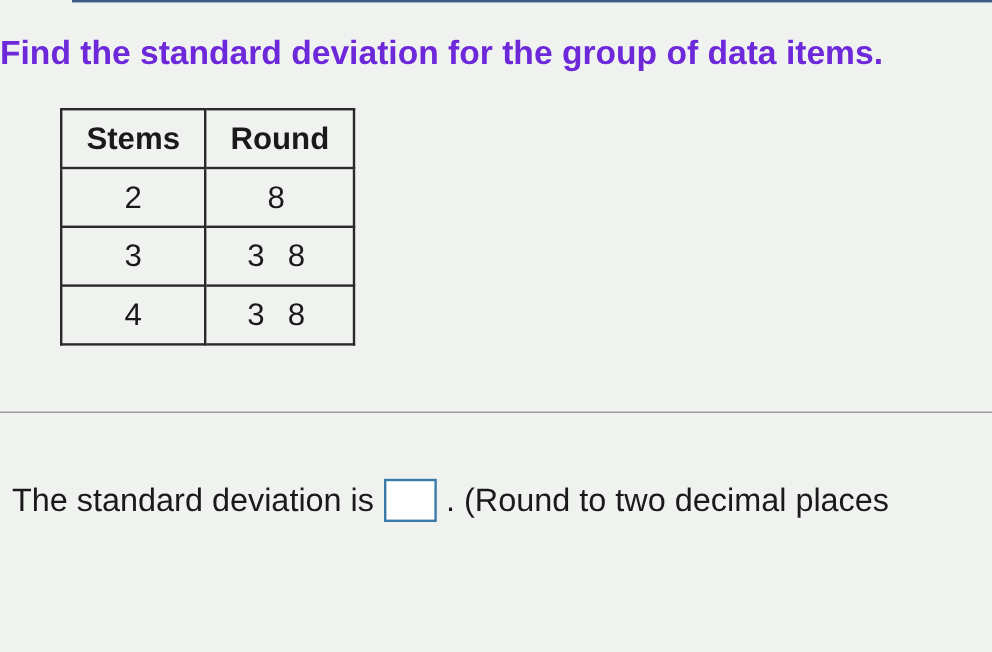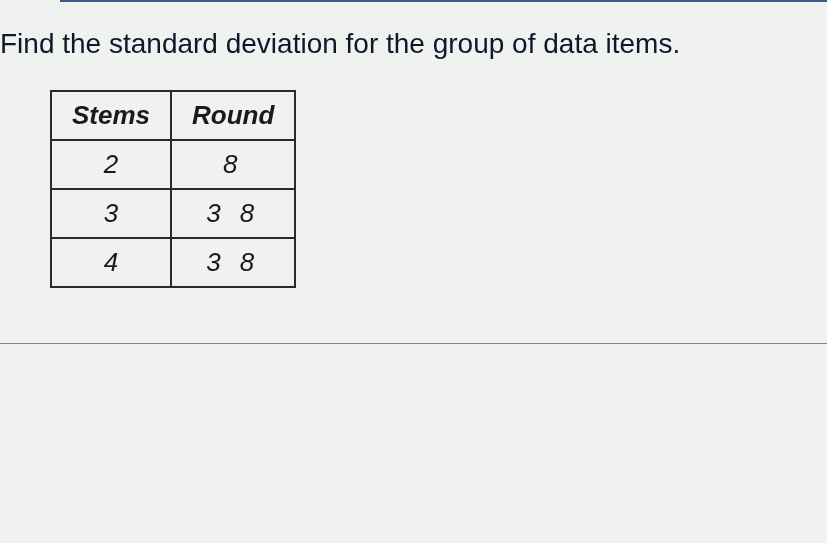--- a/index.html
+++ b/index.html
@@ -22,28 +22,27 @@
       left: 60px;
       right: 0;
       height: 2px;
       background: #3a5a8a;
     }
     .content {
       padding: 28px 0 0 0;
     }
     .question {
       font-size: 28px;
-      font-weight: 400;
-      color: #0f172a;
+      font-weight: 700;
+      color: #6d28d9;
       padding-left: 0;
       margin-bottom: 30px;
     }
     .table-wrap {
       padding-left: 50px;
-      font-style: italic;
     }
     table {
       border-collapse: collapse;
       background: transparent;
     }
     th, td {
       border: 2px solid #2a2a2a;
       padding: 8px 20px;
       font-size: 26px;
       text-align: center;
@@ -113,14 +112,19 @@
         <tr>
           <td>4</td>
           <td class="leaves-cell">3 8</td>
         </tr>
       </tbody>
     </table>
   </div>
 
   <hr class="divider">
 
+  <div class="answer-line">
+    <span>The standard deviation is</span>
+    <input type="text" class="answer-box" value="" style="">
+    <span>. (Round to two decimal places</span>
+  </div>
 
 </div>
 
 </body></html>

